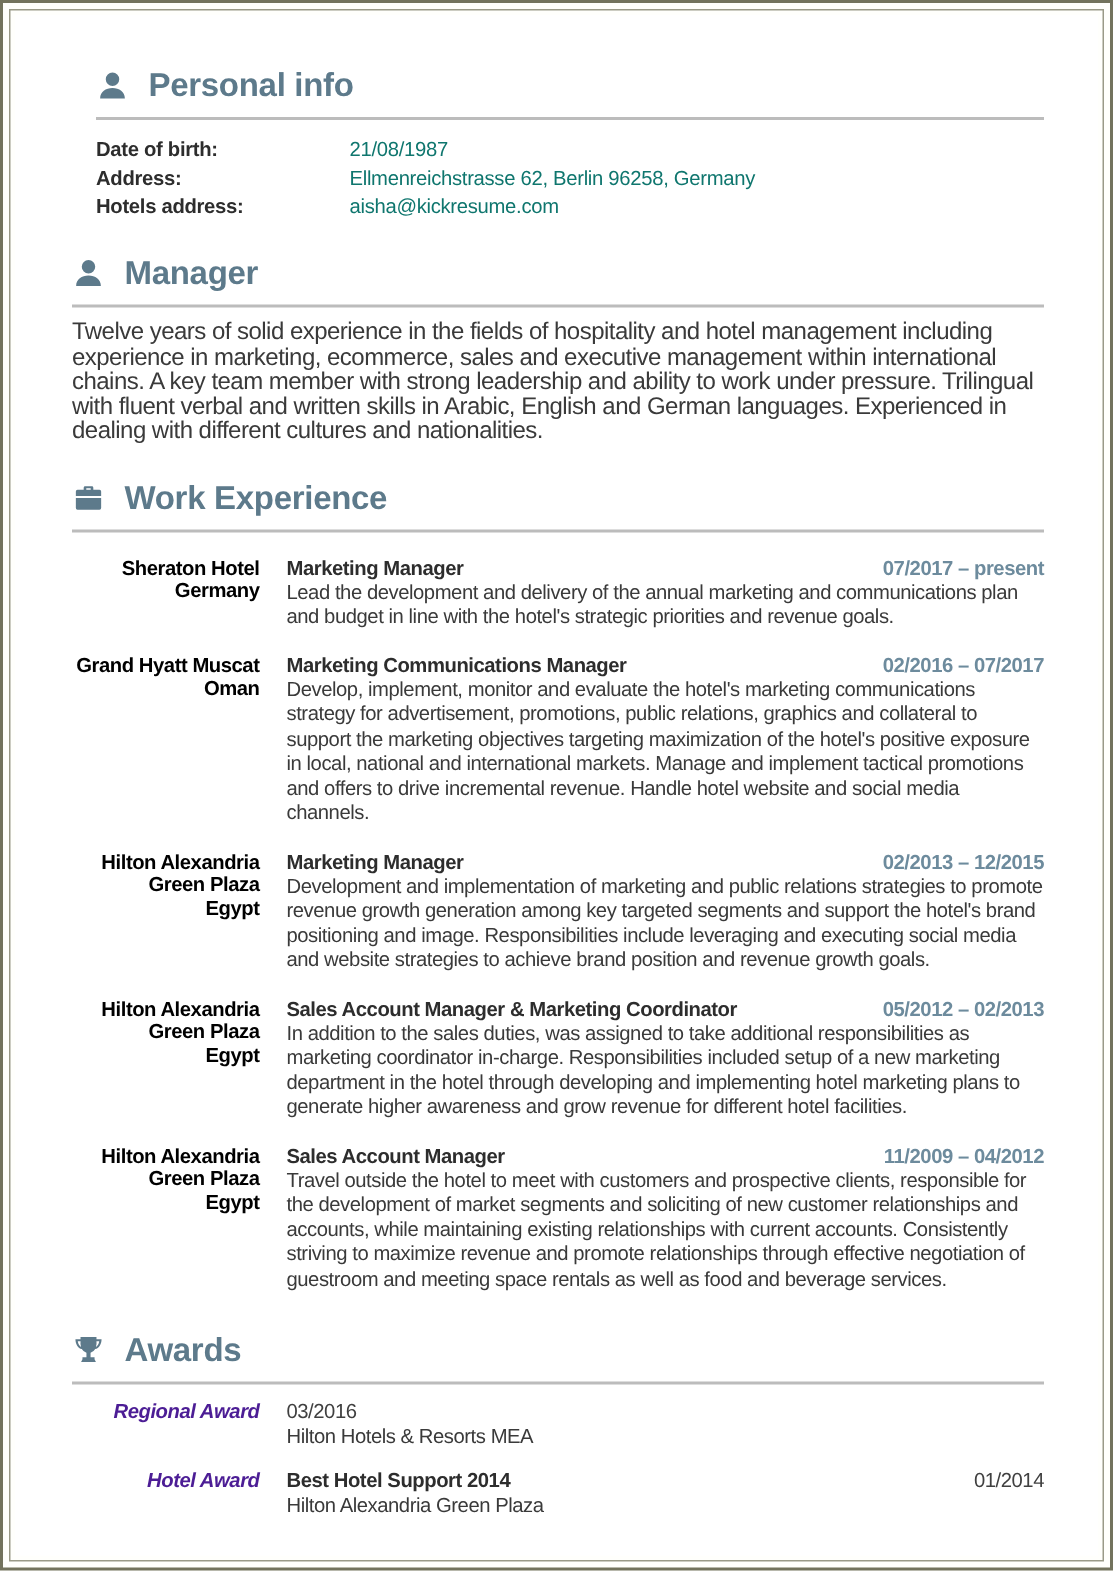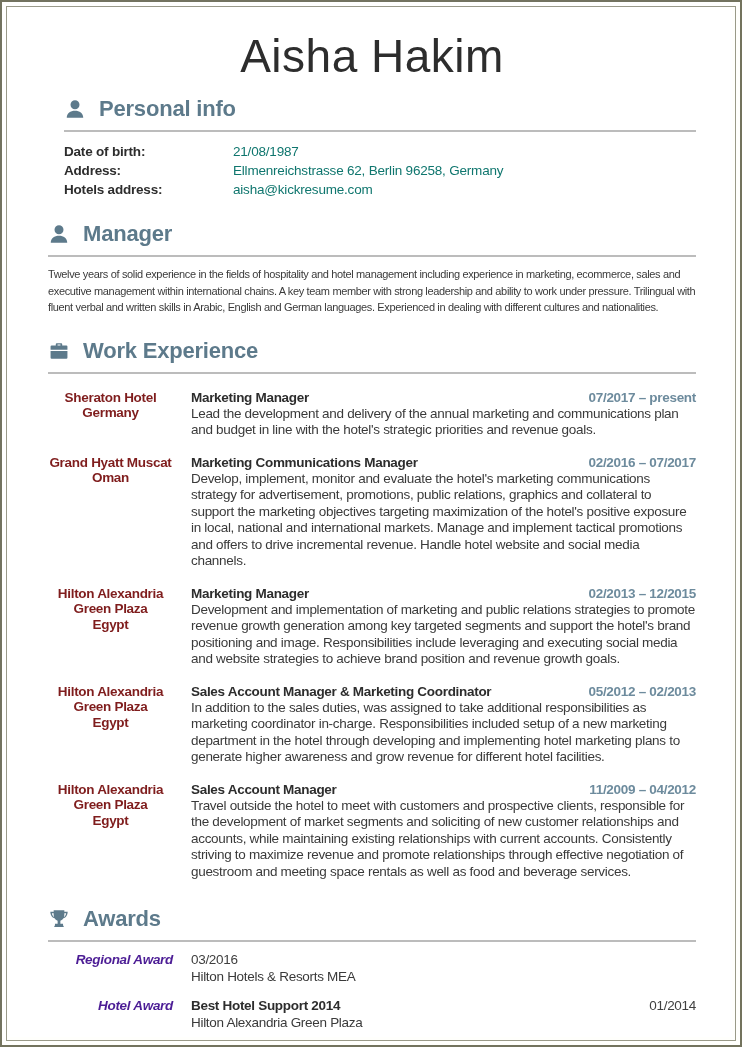--- a/index.html
+++ b/index.html
@@ -33,27 +33,27 @@
   }
   .rule { border-top:2px solid #bcbcbc; margin-top:8px; }
 
   .pi-fields { margin-top:10px; }
   .pi-row { display:flex; font-size:13.5px; line-height:19px; letter-spacing:-0.2px; }
   .pi-label { width:169px; font-weight:bold; color:#2d2d2d; flex-shrink:0; }
   .pi-value { color:#0f766e; }
 
   .profile-text {
     margin-top:9px;
-    font-size:11px; line-height:16.5px; letter-spacing:-0.35px;
+    font-size:16px; line-height:16.5px; letter-spacing:-0.35px;
     color:#3a3a3a;
   }
 
   .job { display:flex; margin-top:16px; font-size:13.5px; letter-spacing:-0.3px; }
   .job:first-of-type { margin-top:10px; }
-  .job-left { width:125px; flex-shrink:0; text-align:center; font-weight:bold; color:#7f1d1d; line-height:15.5px; }
+  .job-left { width:125px; flex-shrink:0; text-align:right; font-weight:bold; color:#000000; line-height:15.5px; }
   .job-main { flex:1; margin-left:18px; }
   .job-head { display:flex; justify-content:space-between; align-items:flex-end; }
   .job-title { font-weight:bold; color:#2d2d2d; }
   .job-dates { font-weight:bold; color:#6d8b9d; white-space:nowrap; }
   .job-desc { color:#3a3a3a; line-height:16.5px; margin-top:1px; }
 
   .awards-list { margin-top:0; }
   .award { display:flex; margin-top:13px; font-size:13.5px; letter-spacing:-0.3px; }
   .award:first-of-type { margin-top:10px; }
   .award-left { width:125px; flex-shrink:0; text-align:right; font-weight:bold; font-style:italic; color:#4c1d95; line-height:16px; }
@@ -64,21 +64,20 @@
   .award-org { color:#3a3a3a; line-height:17px; margin-top:1px; }
 </style>
 </head>
 <body>
 
 <div class="frame-outer"></div>
 <div class="frame-inner"></div>
 
 <div class="page">
 
-  <div class="name">Aisha Hakim</div>
 
   <div class="section" style="margin-top:14px;margin-left:16px;">
     <div class="section-header">
       <span class="icon">
         <svg viewBox="0 0 24 24">
             <path d="M12 2.5a4.9 4.9 0 1 1 0 9.8 4.9 4.9 0 0 1 0-9.8zM3 21.5c0-4.8 4.1-7.6 9-7.6s9 2.8 9 7.6z"></path>
           </svg>
       </span>
       <span class="section-title">Personal info</span>
     </div>

